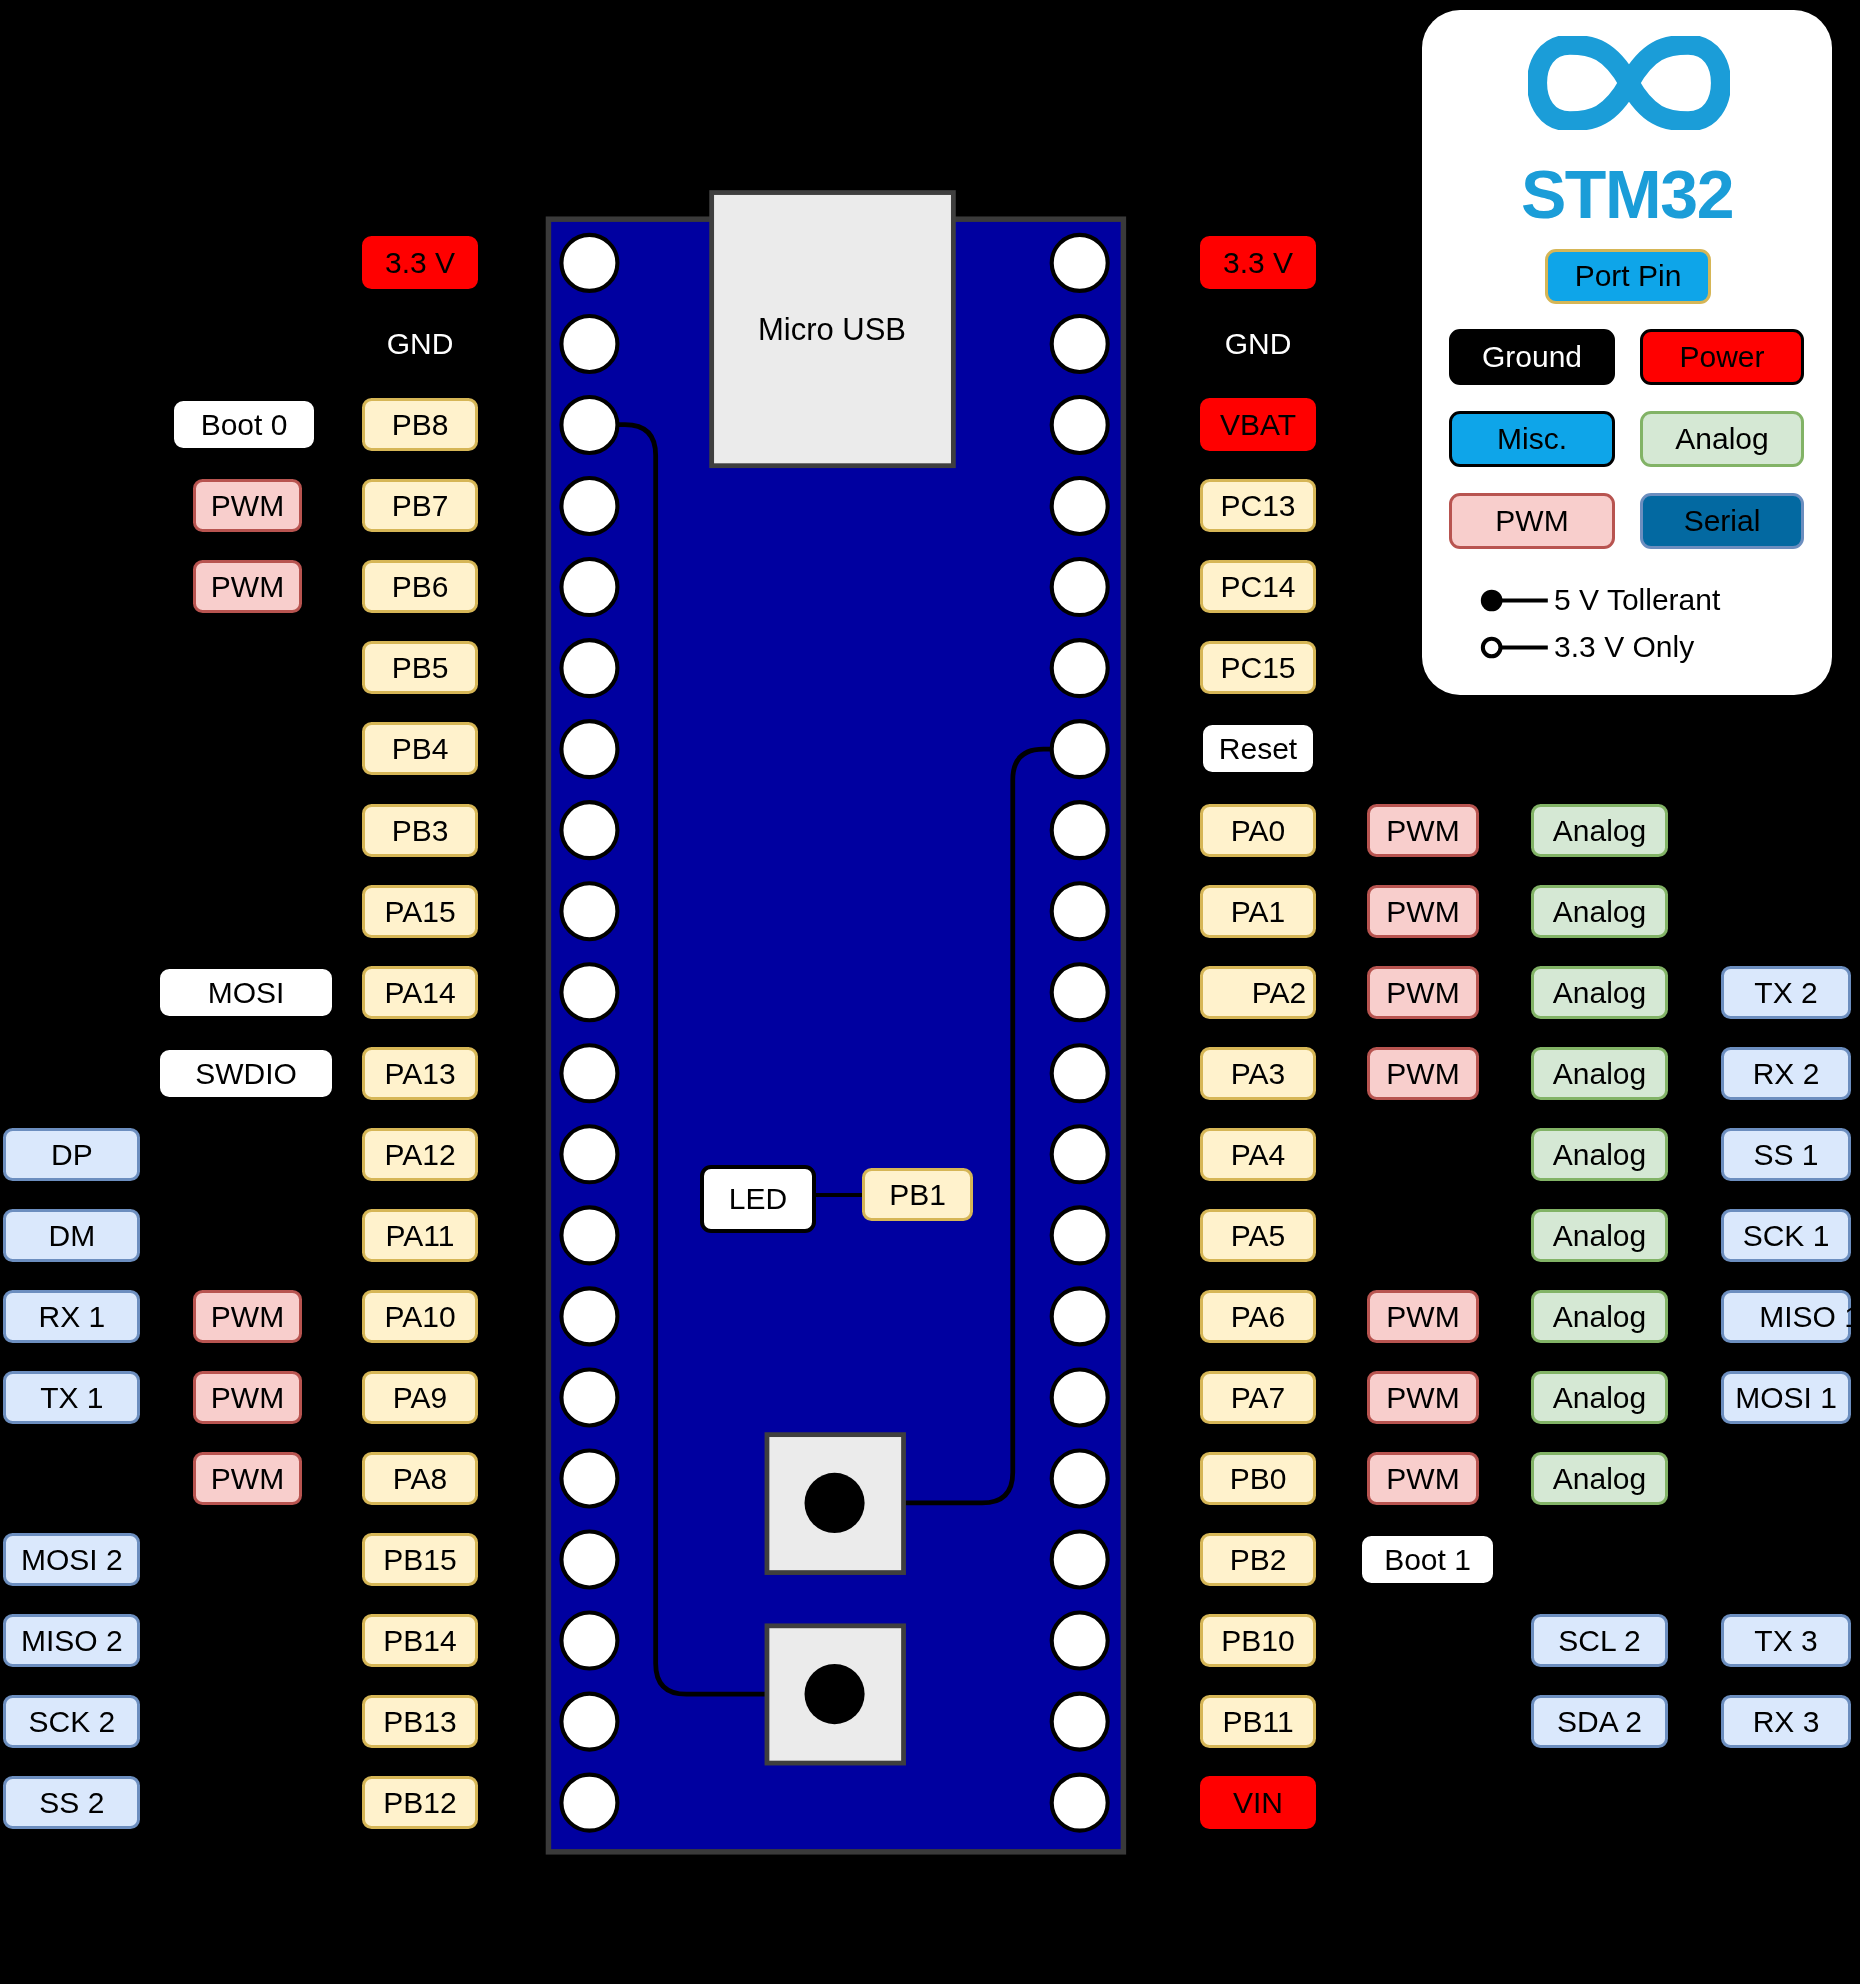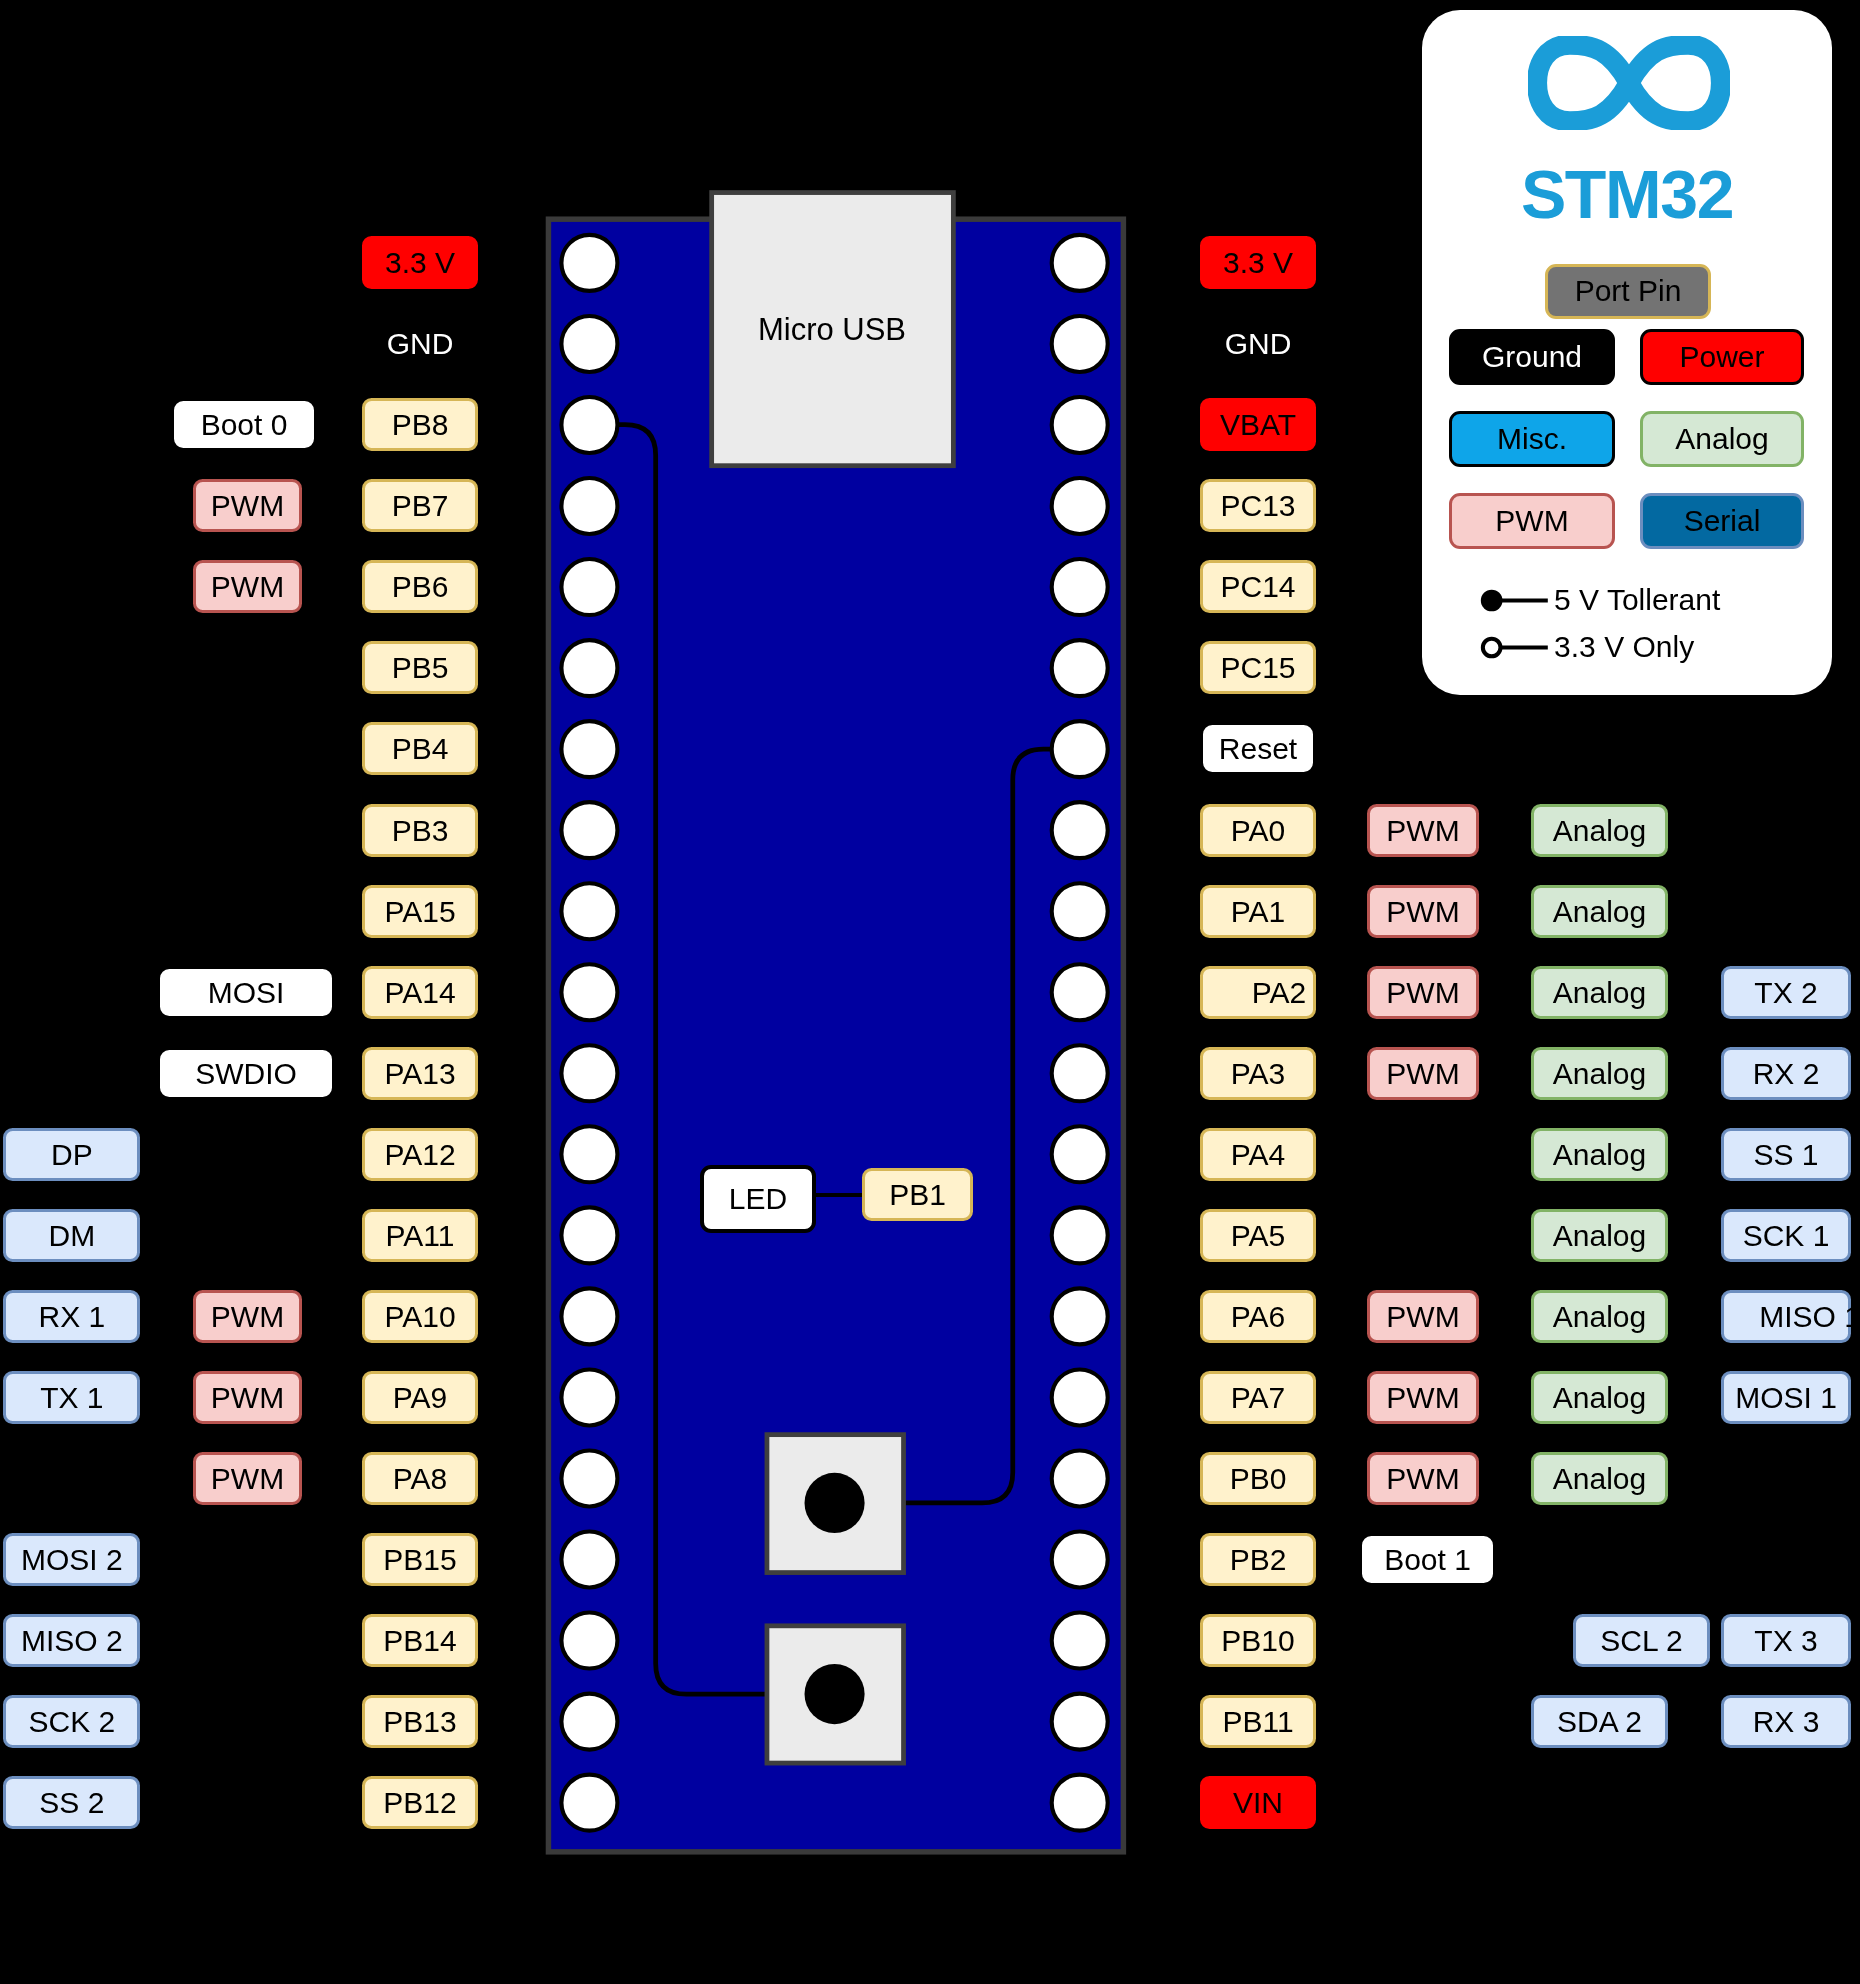--- a/index.html
+++ b/index.html
@@ -42,21 +42,21 @@
   }
   #legend .logo-svg{position:absolute;left:106px;top:26px;}
   .stm32-word{
     position:absolute;left:0;top:145px;width:100%;text-align:center;
     font-size:68px;font-weight:bold;color:#1B9DD8;letter-spacing:-1.4px;
   }
   .lg-box{
     position:absolute;display:flex;align-items:center;justify-content:center;
     box-sizing:border-box;font-size:30px;border-radius:11px;border:3.4px solid transparent;
   }
-  .lg-portpin{left:123px;top:254px;width:166px;height:55px;background:#737373;border-color:#D6B656;}
+  .lg-portpin{left:123px;top:239px;width:166px;height:55px;background:#0ea5e9;border-color:#D6B656;}
   .lg-ground {left:27px; top:319px;width:166px;height:56px;background:#000;color:#fff;border-color:#000;}
   .lg-power  {left:218px;top:319px;width:164px;height:56px;background:#FF0000;border-color:#000;}
   .lg-misc   {left:27px; top:401px;width:166px;height:56px;background:#0ea5e9;border-color:#000;}
   .lg-analog {left:218px;top:401px;width:164px;height:56px;background:#D5E8D4;border-color:#82B366;}
   .lg-pwm    {left:27px; top:483px;width:166px;height:56px;background:#F8CECC;border-color:#B85450;}
   .lg-serial {left:218px;top:483px;width:164px;height:56px;background:#0369a1;border-color:#6C8EBF;}
   .lg-note{
     position:absolute;left:58px;height:49px;display:flex;align-items:center;
     font-size:30px;color:#000;
   }
@@ -196,21 +196,21 @@
       <div class="box k-port" style="left: 1200px; top: 1452px; width: 116px; height: 53px;">PB0</div>
       <div class="box k-pwm" style="left: 1367px; top: 1452px; width: 112px; height: 53px;">PWM</div>
       <div class="box k-analog" style="left: 1531px; top: 1452px; width: 137px; height: 53px;">Analog</div>
       <div class="box k-serial" style="left: 3.4px; top: 1533px; width: 137px; height: 53px;">MOSI 2</div>
       <div class="box k-port" style="left: 362px; top: 1533px; width: 116px; height: 53px;">PB15</div>
       <div class="box k-port" style="left: 1200px; top: 1533px; width: 116px; height: 53px;">PB2</div>
       <div class="box k-misc" style="left: 1359px; top: 1533px; width: 137px; height: 53px;">Boot 1</div>
       <div class="box k-serial" style="left: 3.4px; top: 1614px; width: 137px; height: 53px;">MISO 2</div>
       <div class="box k-port" style="left: 362px; top: 1614px; width: 116px; height: 53px;">PB14</div>
       <div class="box k-port" style="left: 1200px; top: 1614px; width: 116px; height: 53px;">PB10</div>
-      <div class="box k-serial" style="left: 1573px; top: 1614px; width: 137px; height: 53px;">SCL 2</div>
+      <div class="box k-serial" style="left: 1531px; top: 1614px; width: 137px; height: 53px;">SCL 2</div>
       <div class="box k-serial" style="left: 1721px; top: 1614px; width: 130px; height: 53px;">TX 3</div>
       <div class="box k-serial" style="left: 3.4px; top: 1695px; width: 137px; height: 53px;">SCK 2</div>
       <div class="box k-port" style="left: 362px; top: 1695px; width: 116px; height: 53px;">PB13</div>
       <div class="box k-port" style="left: 1200px; top: 1695px; width: 116px; height: 53px;">PB11</div>
       <div class="box k-serial" style="left: 1531px; top: 1695px; width: 137px; height: 53px;">SDA 2</div>
       <div class="box k-serial" style="left: 1721px; top: 1695px; width: 130px; height: 53px;">RX 3</div>
       <div class="box k-serial" style="left: 3.4px; top: 1776px; width: 137px; height: 53px;">SS 2</div>
       <div class="box k-port" style="left: 362px; top: 1776px; width: 116px; height: 53px;">PB12</div>
       <div class="box k-power" style="left: 1200px; top: 1776px; width: 116px; height: 53px;">VIN</div>
     </div>

